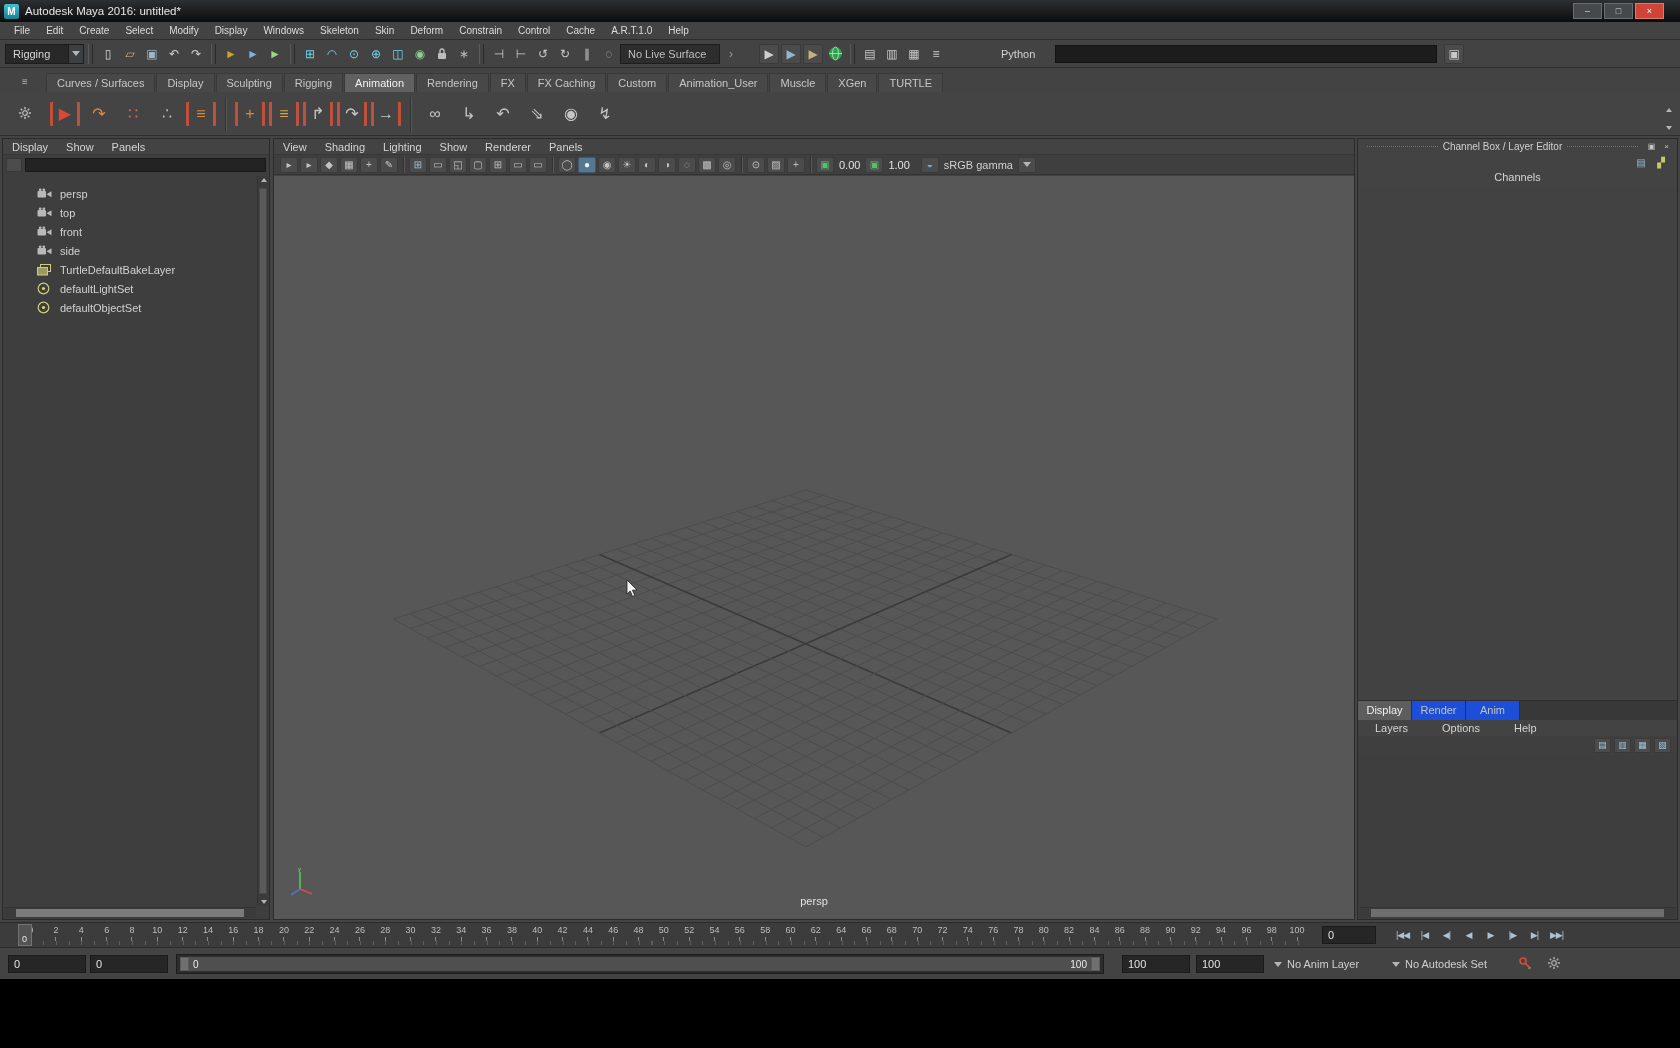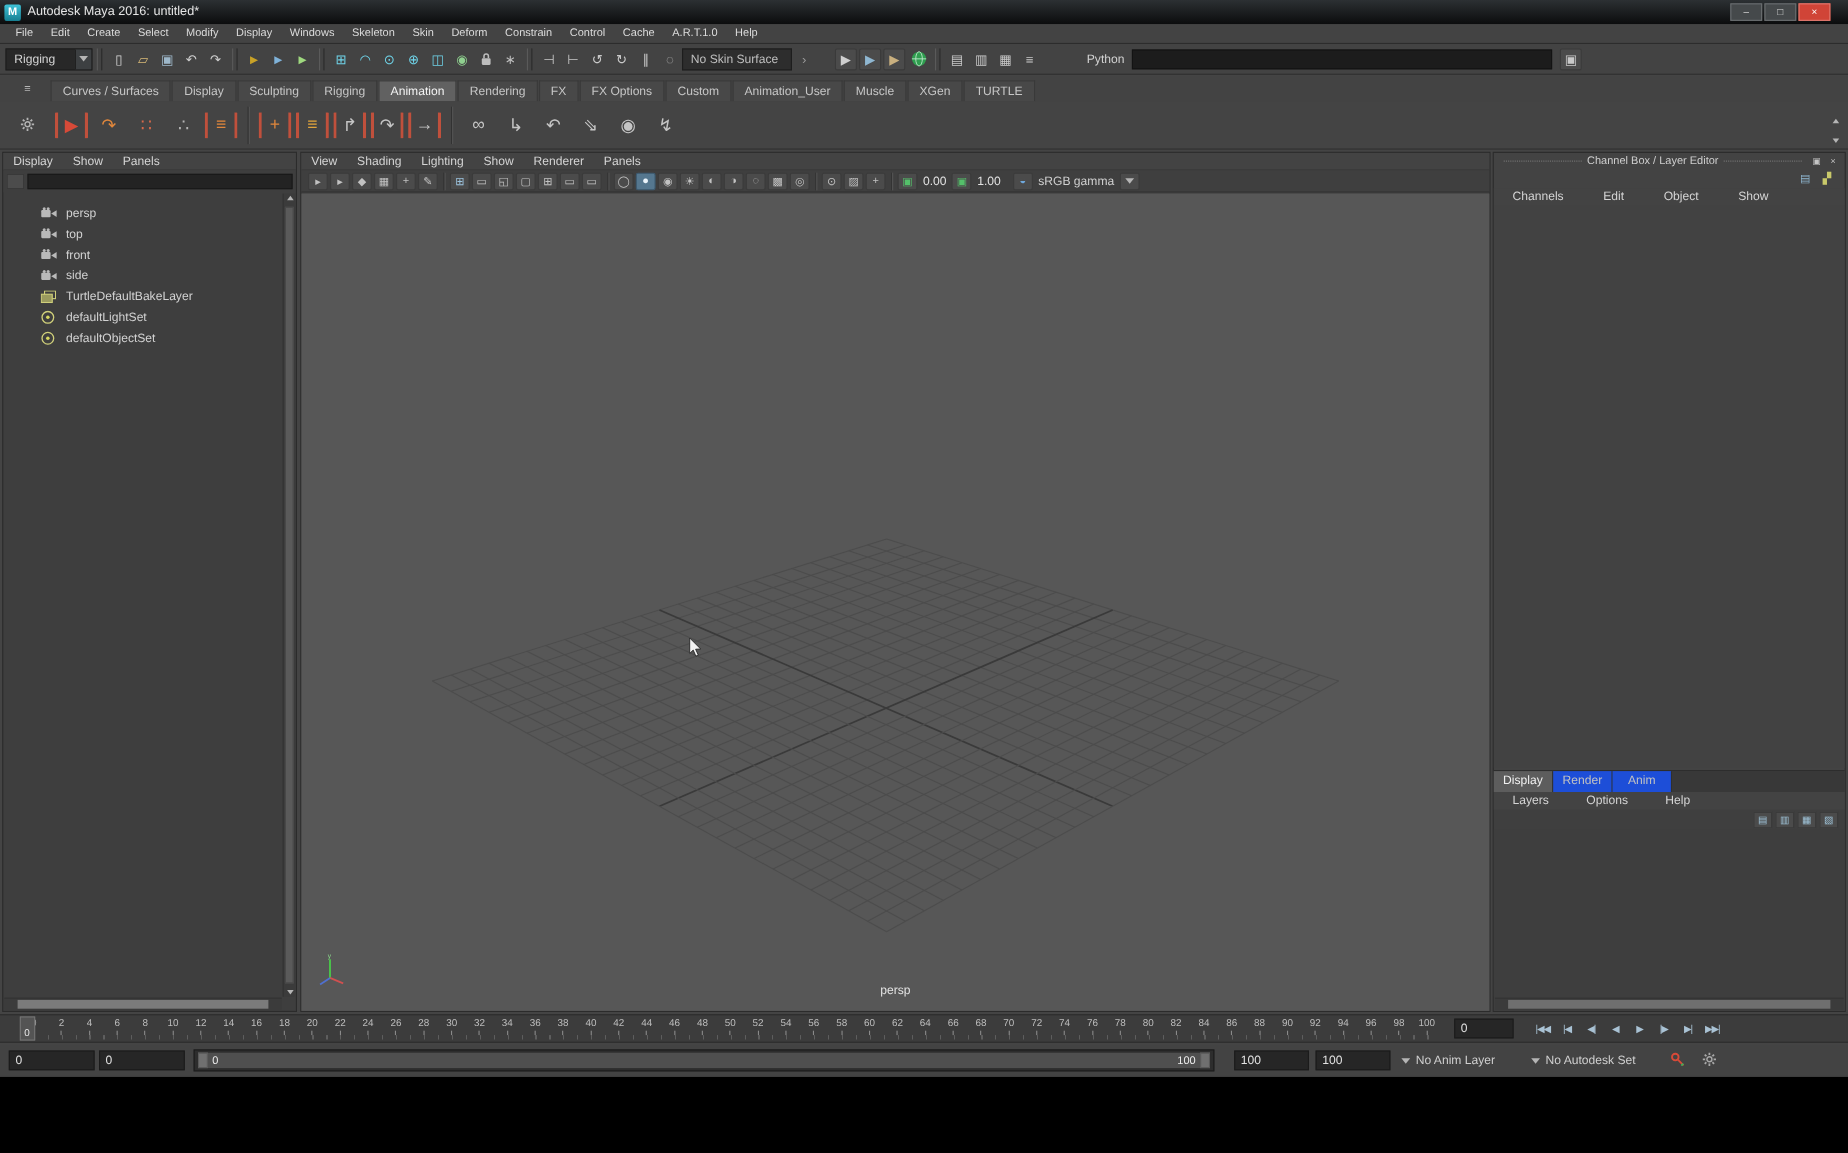--- a/index.html
+++ b/index.html
@@ -27,21 +27,21 @@
   .statusline{position:absolute;left:0;top:40px;right:0;height:28px;background:#434343;
     border-bottom:1px solid #2e2e2e;display:flex;align-items:center;padding:0 5px;}
   .dropdown{display:flex;height:20px;background:#282828;border:1px solid #1d1d1d;align-items:center;}
   .ddlbl{padding:0 7px;min-width:62px;color:#d6d6d6;}
   .ddchev{width:15px;height:18px;background:#3d4042;display:flex;align-items:center;justify-content:center;
     border-left:1px solid #1d1d1d;}
   .grip{width:5px;height:20px;margin:0 4px;border-left:1px solid #5a5a5a;border-right:1px solid #2a2a2a;}
   .sicon{width:20px;height:20px;margin:0 1px;display:flex;align-items:center;justify-content:center;
     font-size:12px;border-radius:2px;}
   .sicon.boxed{background:#4b4b4b;border:1px solid #3a3a3a;}
-  .slabel{margin:0 7px;color:#d2d2d2;padding-left:24px;}
+  .slabel{margin:0 20px;color:#d2d2d2;padding-left:24px;}
   .field{height:20px;background:#2d2d2d;border:1px solid #1d1d1d;display:flex;align-items:center;
     padding:0 7px;color:#bfbfbf;}
   .cmdline{height:18px;background:#1c1c1c;border:1px solid #131313;display:inline-block;}
   .gap{display:inline-block;height:1px;}
 
   
   .shelftabs{position:absolute;left:0;top:69px;right:0;height:23px;background:#434343;
     display:flex;align-items:flex-end;padding-left:46px;}
   .stab{height:19px;line-height:19px;padding:0 10px;background:#484848;color:#c6c6c6;
     border:1px solid #393939;border-bottom:none;margin-right:1px;font-size:11px;}
@@ -97,21 +97,21 @@
   #cursor-svg{left:352px;top:404px;}
   .persp-label{position:absolute;bottom:12px;left:0;right:0;text-align:center;color:#e2e2e2;font-size:11px;}
 
   
   .channelbox{position:absolute;left:1357px;top:138px;width:321px;height:782px;background:#434343;border:1px solid #2b2b2b;}
   .cbheader{height:14px;display:flex;align-items:center;padding:0 4px;font-size:10px;color:#cfcfcf;text-align:center;}
   .dotline{flex:1;border-top:1px dotted #717171;height:0;margin:0 5px;}
   .cbhicon{width:13px;height:11px;font-size:8px;display:flex;align-items:center;justify-content:center;color:#c5c5c5;margin-left:2px;}
   .cbtools{height:18px;display:flex;justify-content:flex-end;align-items:center;padding:0 8px;gap:4px;}
   .cbtool{width:16px;height:14px;display:flex;align-items:center;justify-content:center;font-size:10px;}
-  .cbmenus{height:16px;display:flex;align-items:center;padding:0 8px;gap:18px;background:#434343;}
+  .cbmenus{height:16px;display:flex;align-items:center;padding:0 8px;gap:18px;background:#434343;flex-direction:column;}
   .cbempty{position:absolute;top:48px;left:0;right:0;bottom:221px;background:#424242;}
   .le{position:absolute;left:0;right:0;top:561px;bottom:0;background:#3f3f3f;border-top:1px solid #2d2d2d;}
   .letabs{height:19px;display:flex;background:#383838;}
   .letab{width:54px;text-align:center;line-height:19px;font-size:11px;background:#1d4ed8;border-right:1px solid #2f2f2f;color:#c2c2c2;}
   .letab.active{background:#5d5d5d;color:#f0f0f0;}
   .lemenus{height:16px;display:flex;gap:16px;padding:0 8px;align-items:center;background:#434343;}
   .leicons{height:18px;display:flex;justify-content:flex-end;gap:3px;padding:0 6px;align-items:center;}
   .leicon{width:17px;height:15px;background:#4b4b4b;border:1px solid #3a3a3a;font-size:9px;color:#9fc3d8;
     display:flex;align-items:center;justify-content:center;}
   .lelist{position:absolute;top:53px;left:0;right:0;bottom:13px;background:#3e3e3e;}
@@ -218,21 +218,21 @@
         </svg>
       </span>
       <span class="sicon" style="color: rgb(189, 189, 189);">∗</span>
       <span class="grip"></span>
       <span class="sicon" style="color: rgb(201, 201, 201);">⊣</span>
       <span class="sicon" style="color: rgb(201, 201, 201);">⊢</span>
       <span class="sicon" style="color: rgb(201, 201, 201);">↺</span>
       <span class="sicon" style="color: rgb(201, 201, 201);">↻</span>
       <span class="sicon" style="color: rgb(201, 201, 201);">∥</span>
       <span class="sicon" style="color: rgb(201, 201, 201);">◌</span>
-      <span class="field" style="width: 100px;">No Skin Surface</span>
+      <span class="field" style="width: 100px;">No Live Surface</span>
       <span class="sicon" style="color: rgb(154, 154, 154);">›</span>
       <span class="gap" style="width: 16px;"></span>
       <span class="sicon boxed" style="color: rgb(207, 207, 207);">▶</span>
       <span class="sicon boxed" style="color: rgb(143, 183, 209);">▶</span>
       <span class="sicon boxed" style="color: rgb(201, 176, 127);">▶</span>
       <span class="sicon">
         <svg width="15" height="15" viewBox="0 0 15 15">
           <circle cx="7.5" cy="7.5" r="6.5" fill="#2f9e4f"></circle>
           <ellipse cx="7.5" cy="7.5" rx="3" ry="6.5" fill="none" stroke="#bfe8cd" stroke-width="0.8"></ellipse>
           <line x1="1" y1="7.5" x2="14" y2="7.5" stroke="#bfe8cd" stroke-width="0.8"></line>
@@ -251,21 +251,21 @@
     </div>
 
   <div class="shelftabs" id="shelftabs">
       <span class="stab">Curves / Surfaces</span>
       <span class="stab">Display</span>
       <span class="stab">Sculpting</span>
       <span class="stab">Rigging</span>
       <span class="stab active">Animation</span>
       <span class="stab">Rendering</span>
       <span class="stab">FX</span>
-      <span class="stab">FX Options</span>
+      <span class="stab">FX Caching</span>
       <span class="stab">Custom</span>
       <span class="stab">Animation_User</span>
       <span class="stab">Muscle</span>
       <span class="stab">XGen</span>
       <span class="stab">TURTLE</span>
     </div>
   <div class="shelfrow" id="shelficons">
       <span class="shicon br" style="color: rgb(216, 74, 56);">▶</span>
       <span class="shicon" style="color: rgb(224, 135, 60);">↷</span>
       <span class="shicon" style="color: rgb(216, 105, 74);">∷</span>

